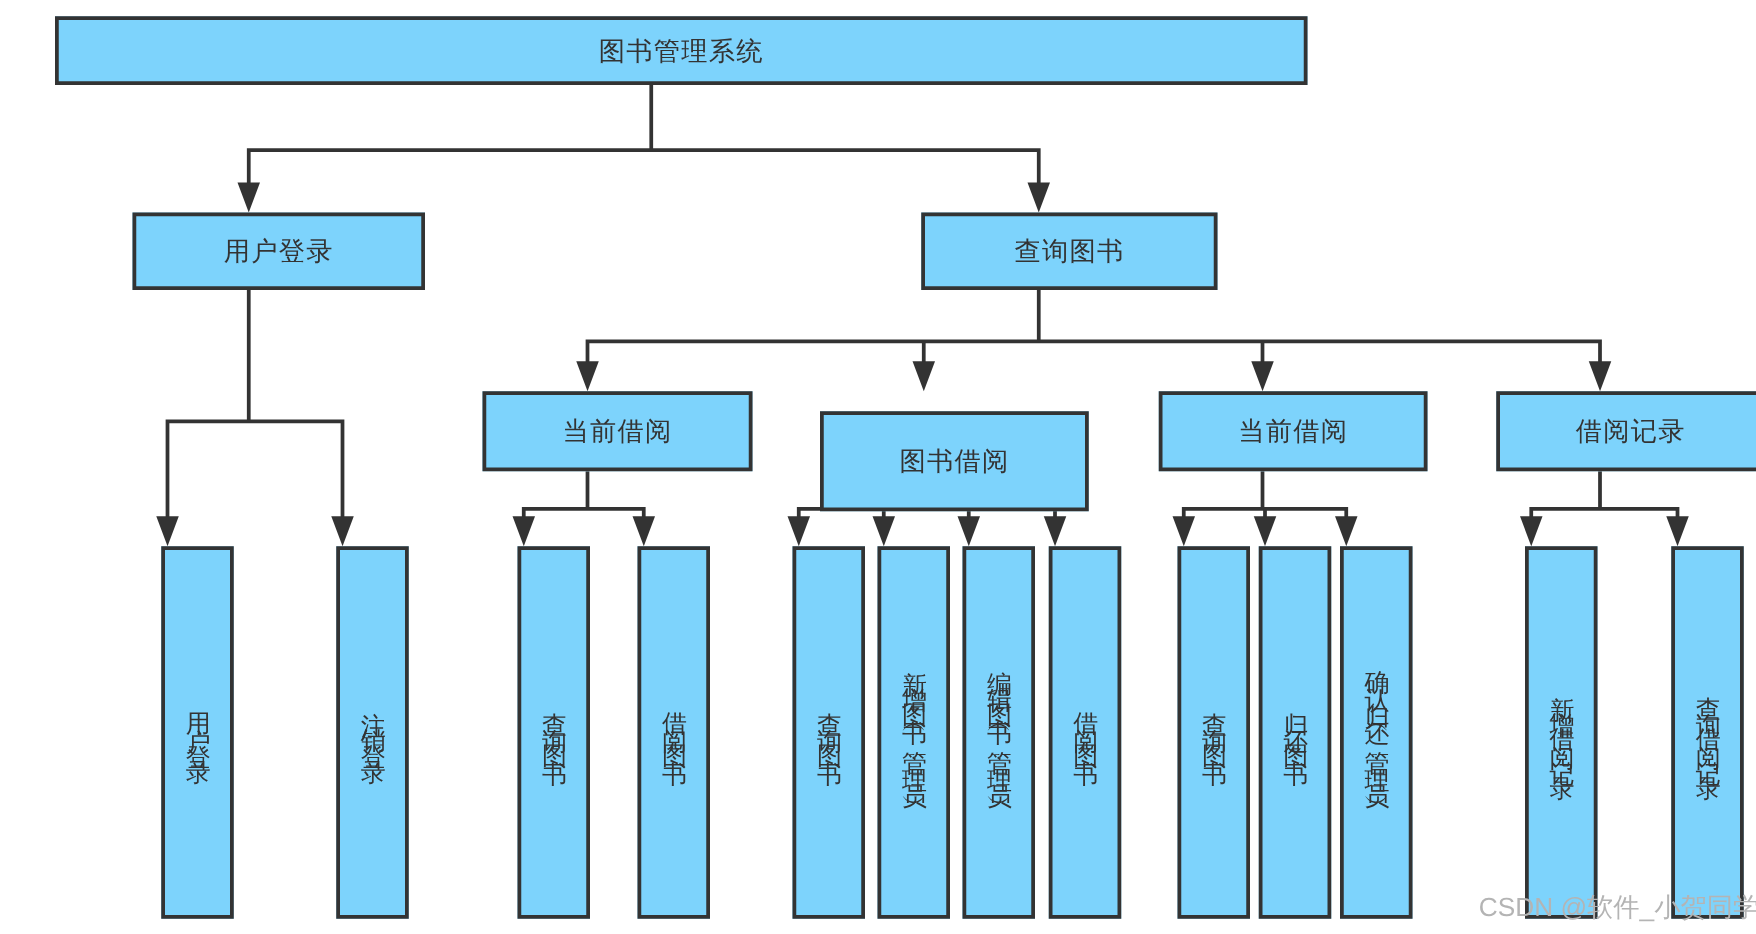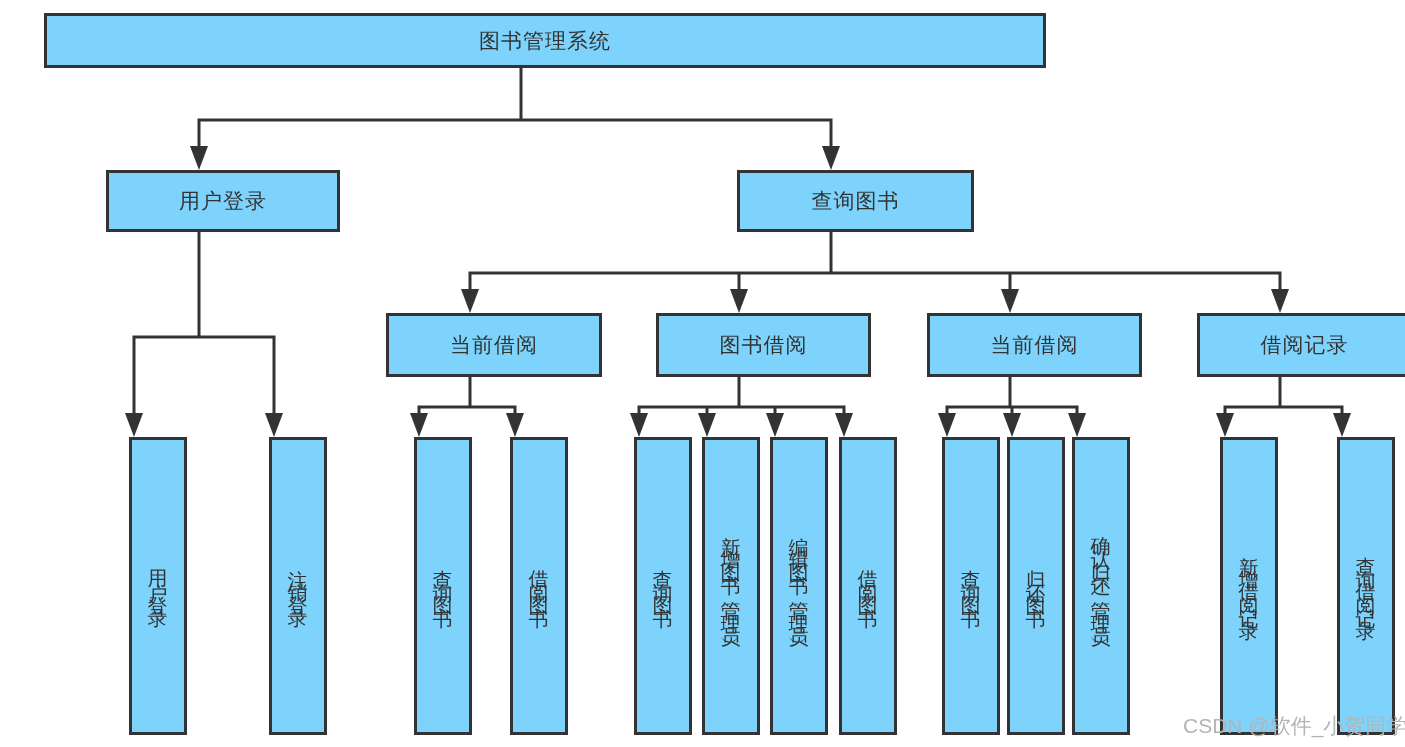--- a/index.html
+++ b/index.html
@@ -119,21 +119,21 @@
   <div class="box h" style="left:82px;top:170px;width:234px;height:62px">
     <span class="lbl">用户登录</span>
   </div>
   <div class="box h" style="left:713px;top:170px;width:237px;height:62px">
     <span class="lbl">查询图书</span>
   </div>
 
   <div class="box h" style="left:362px;top:313px;width:216px;height:64px">
     <span class="lbl">当前借阅</span>
   </div>
-  <div class="box h" style="left:632px;top:313px;width:215px;height:64px">
+  <div class="box h" style="left:632px;top:329px;width:215px;height:80px">
     <span class="lbl">图书借阅</span>
   </div>
   <div class="box h" style="left:903px;top:313px;width:215px;height:64px">
     <span class="lbl">当前借阅</span>
   </div>
   <div class="box h" style="left:1173px;top:313px;width:215px;height:64px">
     <span class="lbl">借阅记录</span>
   </div>
 
   <div class="box v" style="left:105px;top:437px;width:58px;height:298px">

